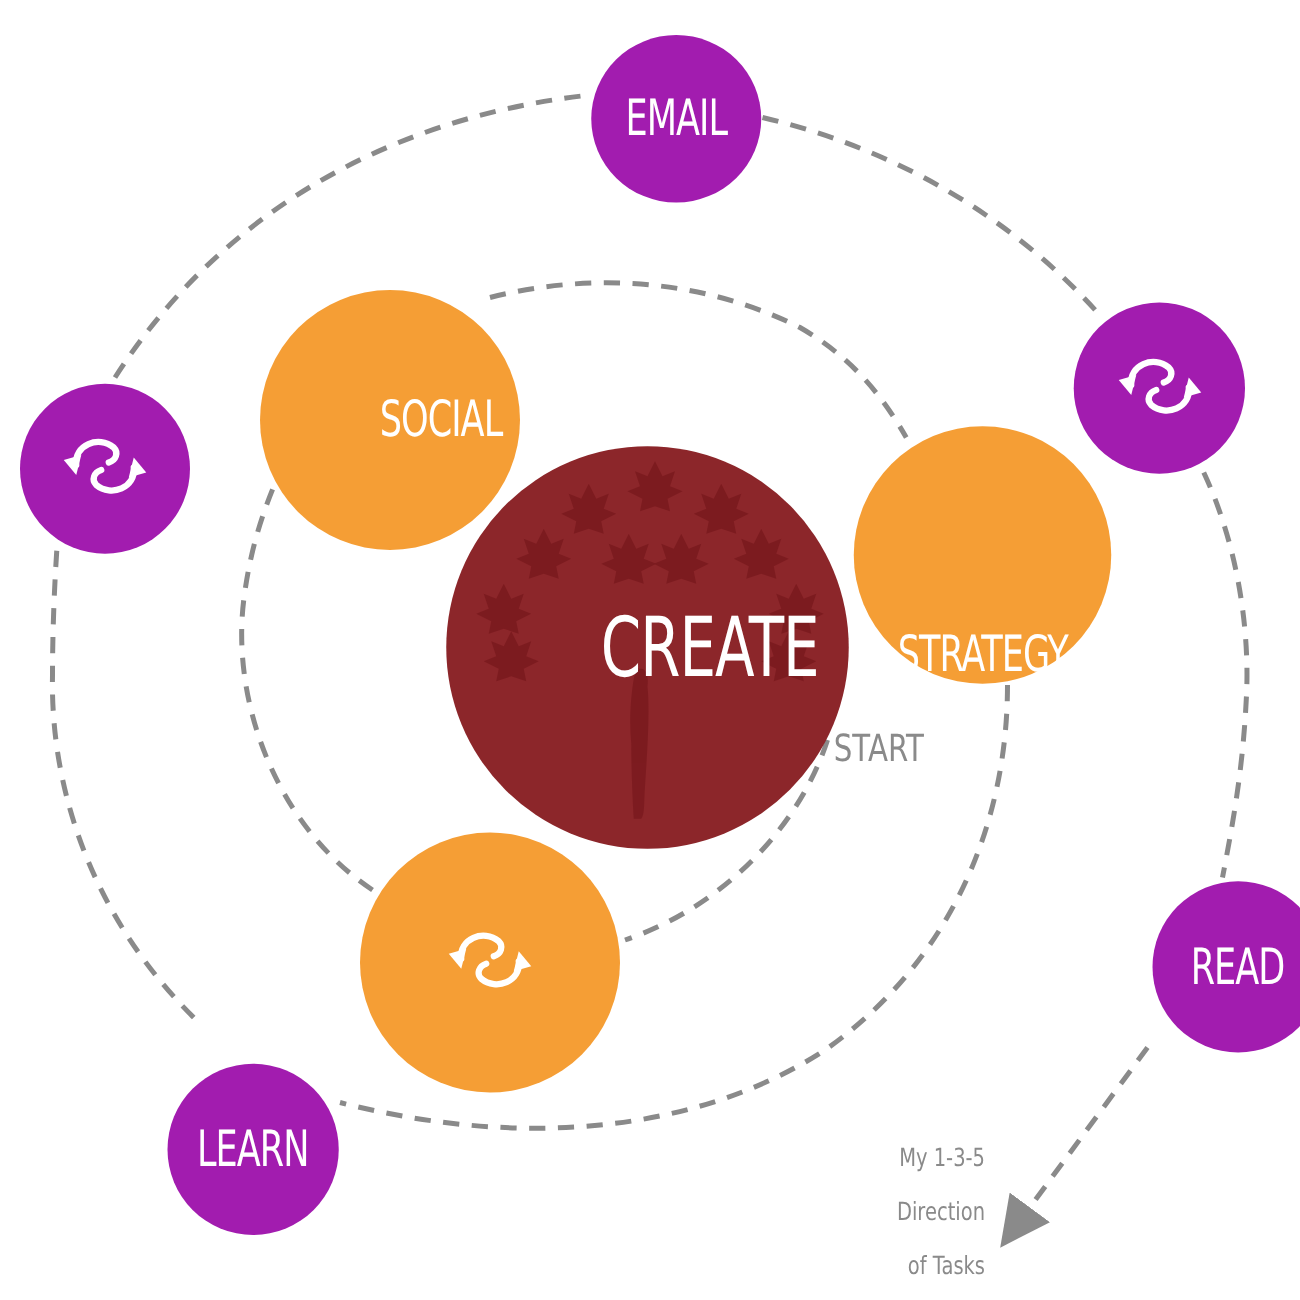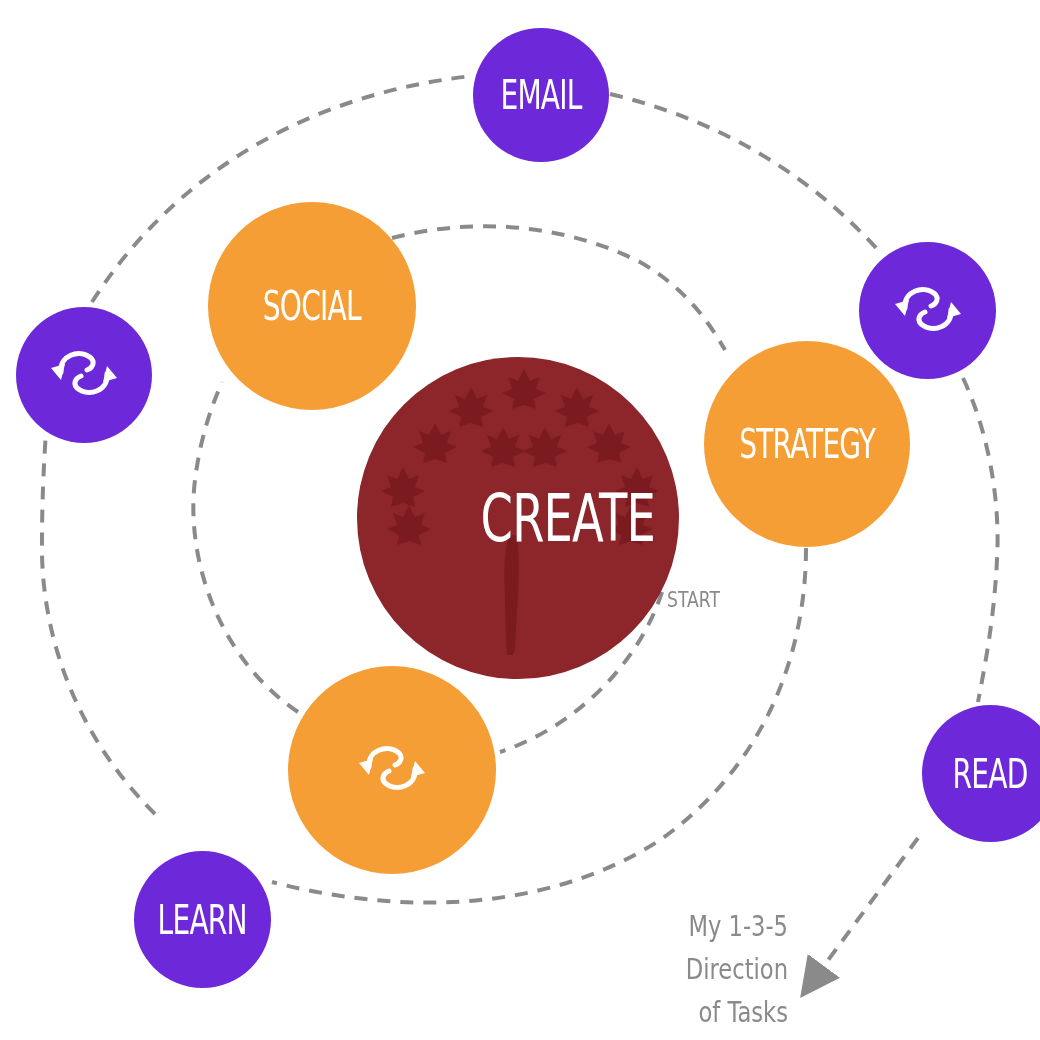--- a/index.html
+++ b/index.html
@@ -1,29 +1,29 @@
 <!DOCTYPE html>
 <html><head>
   <meta charset="utf-8">
   <style>
     html, body { margin: 0; padding: 0; background: #ffffff; }
     body { width: 1040px; height: 1040px; position: relative; overflow: hidden; font-family: "DejaVu Sans", sans-serif; }
     svg.paths { position: absolute; left: 0; top: 0; width: 1040px; height: 1040px; }
     .node { position: absolute; border-radius: 50%; display: flex; align-items: center; justify-content: center; color: #ffffff; box-sizing: border-box; }
     .node .lbl { font-family: "DejaVu Sans", sans-serif; font-stretch: condensed; letter-spacing: -1px; transform: scaleX(0.78); display: inline-block; white-space: nowrap; }
-    .gray { background: #6d28d9; text-align: center; }
+    .gray { background: #a21caf; text-align: center; }
     .orange { background: #f59e35; }
     .center { background: #8c262a; justify-content: flex-end; }
     .sm .lbl { font-size: 40px; }
     .md .lbl { font-size: 40px; }
     .big .lbl { font-size: 66px; position: relative; z-index: 2; }
     .refresh svg { width: 90px; height: 70px; }
     .note { position: absolute; color: #8a8a8a; font-family: "DejaVu Sans", sans-serif; }
     .note span { display: inline-block; transform: scaleX(0.78); transform-origin: left center; white-space: nowrap; }
-    .direction { position: absolute; left: 648px; top: 905px; width: 140px; text-align: right; color: #8a8a8a; font-size: 29px; line-height: 43px; }
+    .direction { position: absolute; left: 648px; top: 905px; width: 140px; text-align: right; color: #8a8a8a; font-size: 20px; line-height: 43px; }
     .direction div { transform: scaleX(0.78); transform-origin: right center; white-space: nowrap; }
     .deco { position: absolute; left: 0; top: 0; width: 100%; height: 100%; }
   </style>
 </head>
 <body>
 
 <svg class="paths" viewBox="0 0 1040 1040">
   <defs>
     <marker id="arrowhead" markerWidth="10" markerHeight="10" refX="5" refY="5" orient="auto">
       <path d="M0,0 L10,5 L0,10 z" fill="#8a8a8a"></path>
@@ -82,25 +82,25 @@
         <g fill="none" stroke="#fff" stroke-width="5" stroke-linecap="round">
           <path d="M22,34 C20,18 40,10 52,20 C56,24 54,30 48,32"></path>
           <path d="M68,36 C70,52 50,60 38,50 C34,46 36,40 42,38"></path>
         </g>
         <path d="M12,30 L26,26 L22,42 z" fill="#fff"></path>
         <path d="M78,40 L64,44 L68,28 z" fill="#fff"></path>
       </svg>
   </span>
 </div>
 
-<div class="node orange md" style="left:208px;top:202px;width:208px;height:208px;">
+<div class="node orange md" style="left:208px;top:232px;width:208px;height:208px;justify-content:flex-end;">
   <span class="lbl">SOCIAL</span>
 </div>
 
-<div class="node orange md" style="left:704px;top:341px;width:206px;height:206px;">
+<div class="node orange md" style="left:683px;top:341px;width:206px;height:206px;align-items:flex-end;">
   <span class="lbl">STRATEGY</span>
 </div>
 
 <div class="node orange refresh" style="left:288px;top:666px;width:208px;height:208px;">
   <span>
     <svg viewBox="0 0 90 70">
         <g fill="none" stroke="#fff" stroke-width="5" stroke-linecap="round">
           <path d="M22,34 C20,18 40,10 52,20 C56,24 54,30 48,32"></path>
           <path d="M68,36 C70,52 50,60 38,50 C34,46 36,40 42,38"></path>
         </g>
@@ -123,21 +123,21 @@
       <path d="M40,122 l6,-12 l6,12 l10,-4 l-4,12 l10,4 l-12,6 l2,10 l-12,-4 l-12,4 l2,-10 l-12,-6 l10,-4 l-4,-12 z"></path>
       <path d="M274,122 l6,-12 l6,12 l10,-4 l-4,12 l10,4 l-12,6 l2,10 l-12,-4 l-12,4 l2,-10 l-12,-6 l10,-4 l-4,-12 z"></path>
       <path d="M46,160 l6,-12 l6,12 l10,-4 l-4,12 l10,4 l-12,6 l2,10 l-12,-4 l-12,4 l2,-10 l-12,-6 l10,-4 l-4,-12 z"></path>
       <path d="M268,160 l6,-12 l6,12 l10,-4 l-4,12 l10,4 l-12,6 l2,10 l-12,-4 l-12,4 l2,-10 l-12,-6 l10,-4 l-4,-12 z"></path>
       <path d="M156,178 c4,0 6,6 5,14 c2,20 0,50 -2,80 c-1,14 0,22 -3,26 l-6,0 c-1,-16 -2,-40 -2,-60 c-2,-20 0,-40 2,-52 c1,-6 3,-8 6,-8 z"></path>
     </g>
   </svg>
   <span class="lbl">CREATE</span>
 </div>
 
-<div class="note" style="left:667px;top:583px;font-size:22px;line-height:34px;">
+<div class="note" style="left:667px;top:583px;font-size:30px;line-height:34px;">
   <span>START</span>
 </div>
 
 <div class="direction">
   <div>My 1-3-5</div>
   <div>Direction</div>
   <div>of Tasks</div>
 </div>
 
 </body></html>

